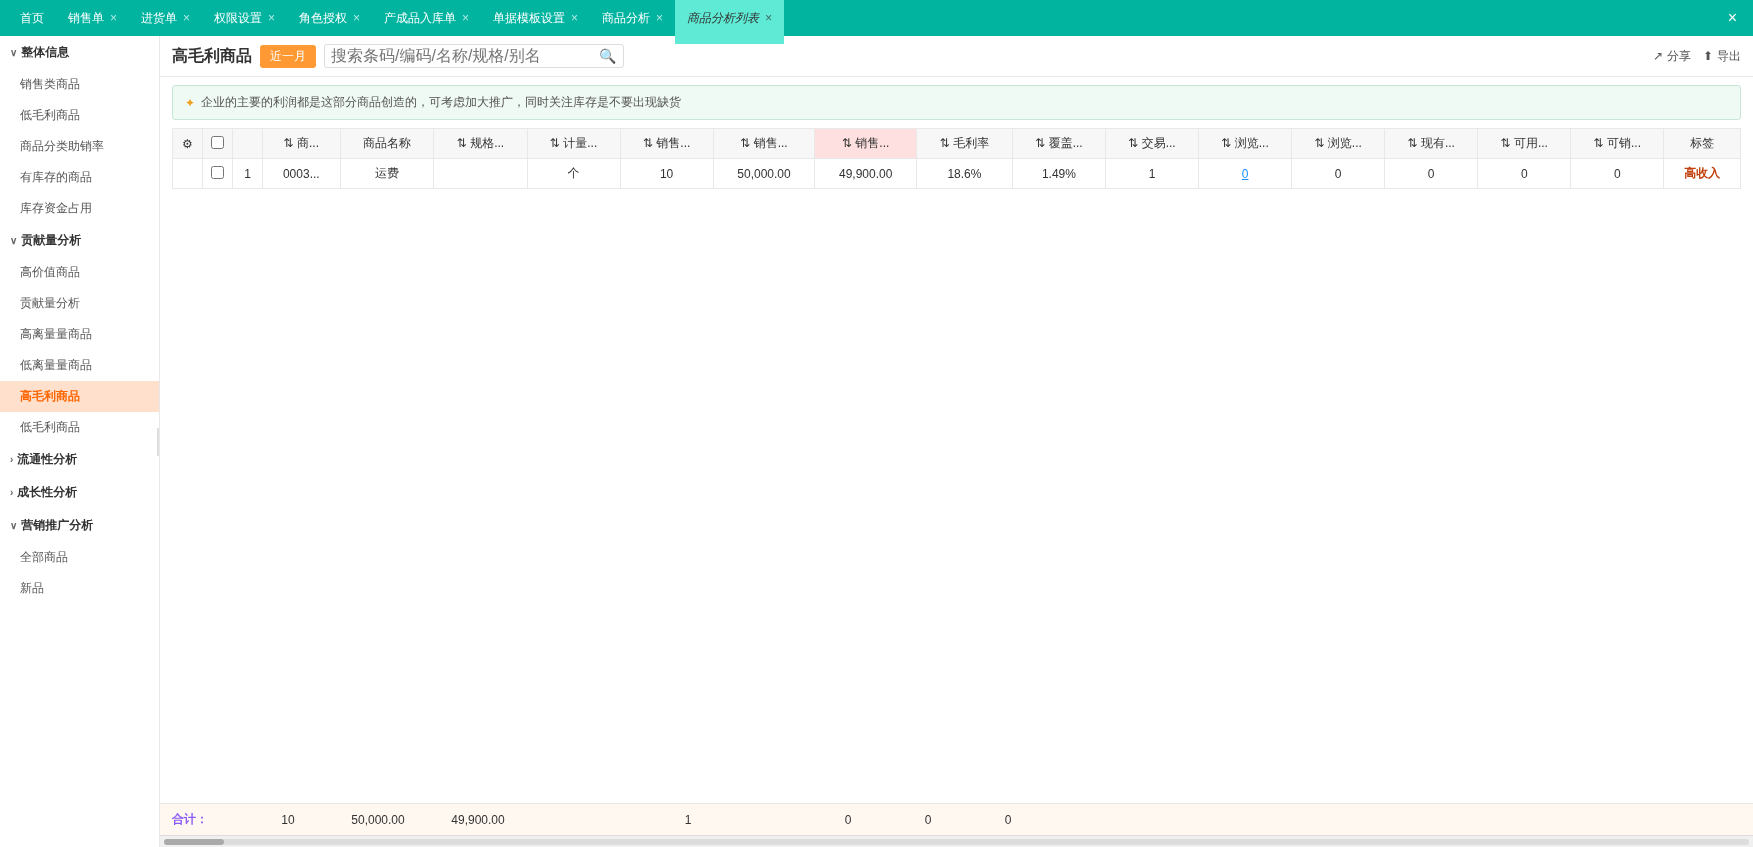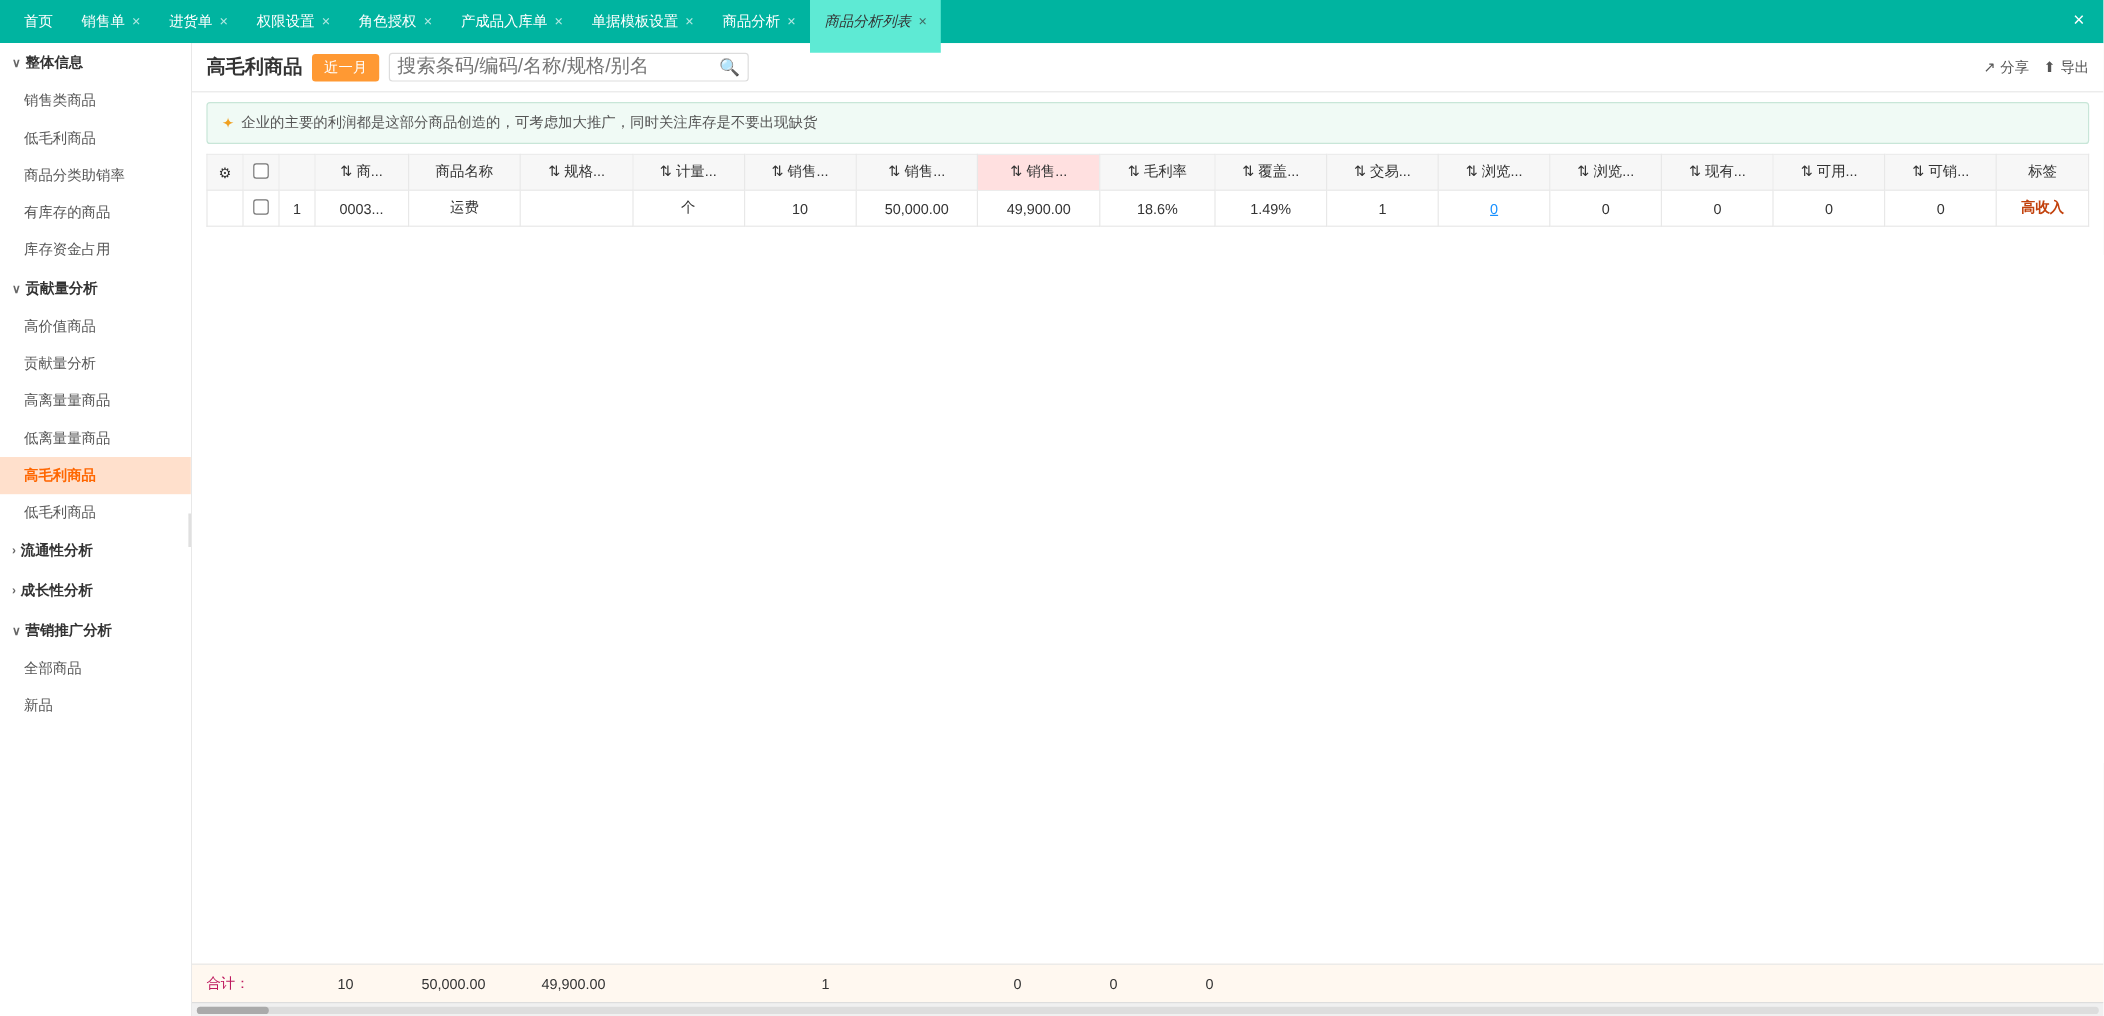--- a/index.html
+++ b/index.html
@@ -235,22 +235,22 @@
     .table-footer {
       background: #fff8f0;
       border-top: 1px solid #e8e8e8;
       padding: 6px 12px;
       display: flex;
       align-items: center;
       gap: 40px;
       min-height: 32px;
     }
     .footer-label {
-      font-weight: normal;
-      color: #be185d;
+      font-weight: bold;
+      color: #8b5cf6;
     }
     .footer-cells {
       display: flex;
       align-items: center;
       gap: 0;
       flex: 1;
     }
     .footer-cell {
       padding: 2px 8px;
       min-width: 80px;

